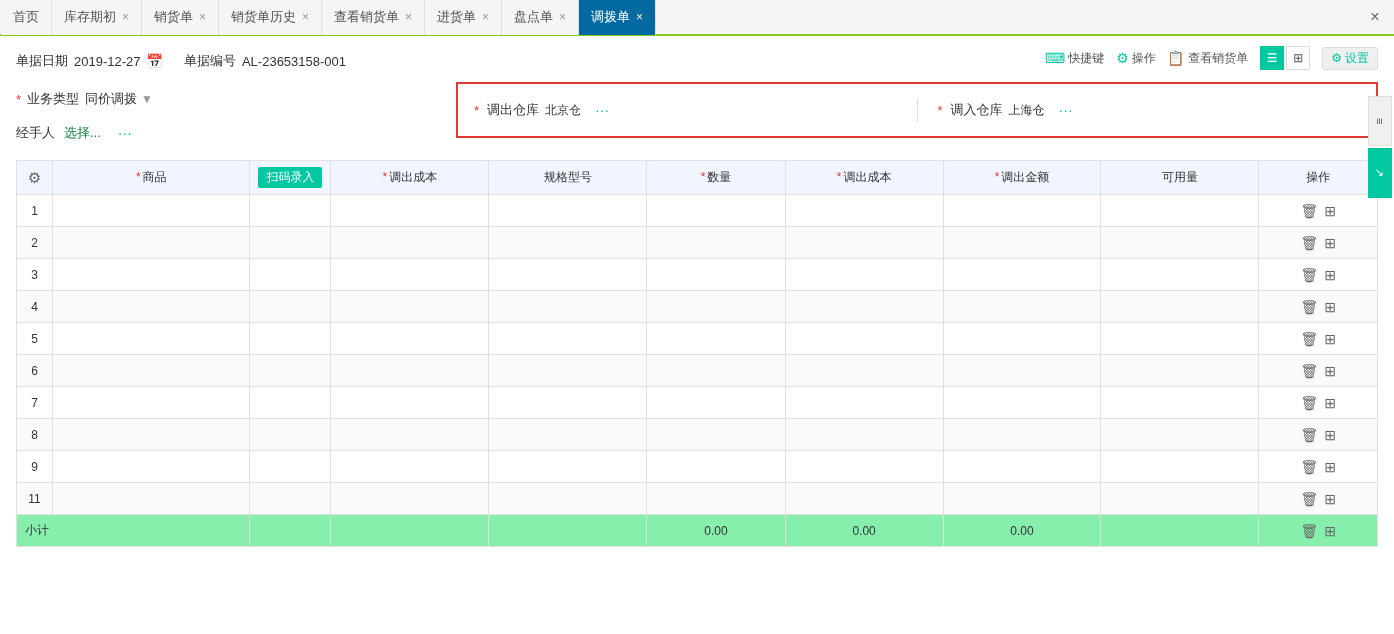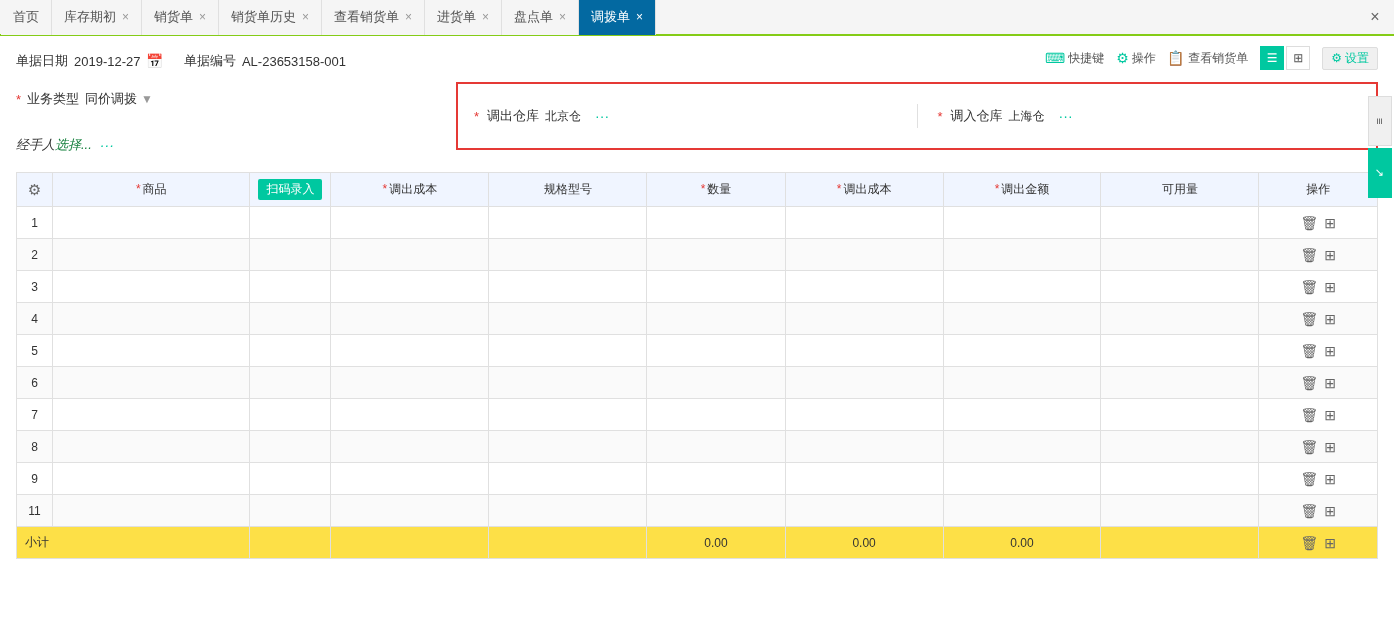--- a/index.html
+++ b/index.html
@@ -195,23 +195,22 @@
       cursor: pointer;
       font-size: 13px;
     }
     .business-select .chevron {
       color: #999;
       font-size: 12px;
     }
     .handler-field {
       display: flex;
       align-items: center;
-      gap: 0;
-      margin-top: 20px;
-      font-style: italic;
+      gap: 9px;
+      margin-top: 8px;
     }
     .handler-field label {
       color: #333;
     }
     .handler-placeholder {
       color: #15803d;
     }
 
     
     .data-table {
@@ -239,21 +238,21 @@
       border: 1px solid #e0e0e0;
       padding: 5px 8px;
       height: 32px;
       text-align: center;
       color: #333;
     }
     .data-table tbody tr:nth-child(even) {
       background: #fafafa;
     }
     .data-table tbody tr.subtotal {
-      background: #fde047;
+      background: #86efac;
       margin-left: 39px;
     }
     .row-num {
       color: #999;
       font-size: 12px;
     }
     .action-cell {
       display: flex;
       align-items: center;
       justify-content: center;

